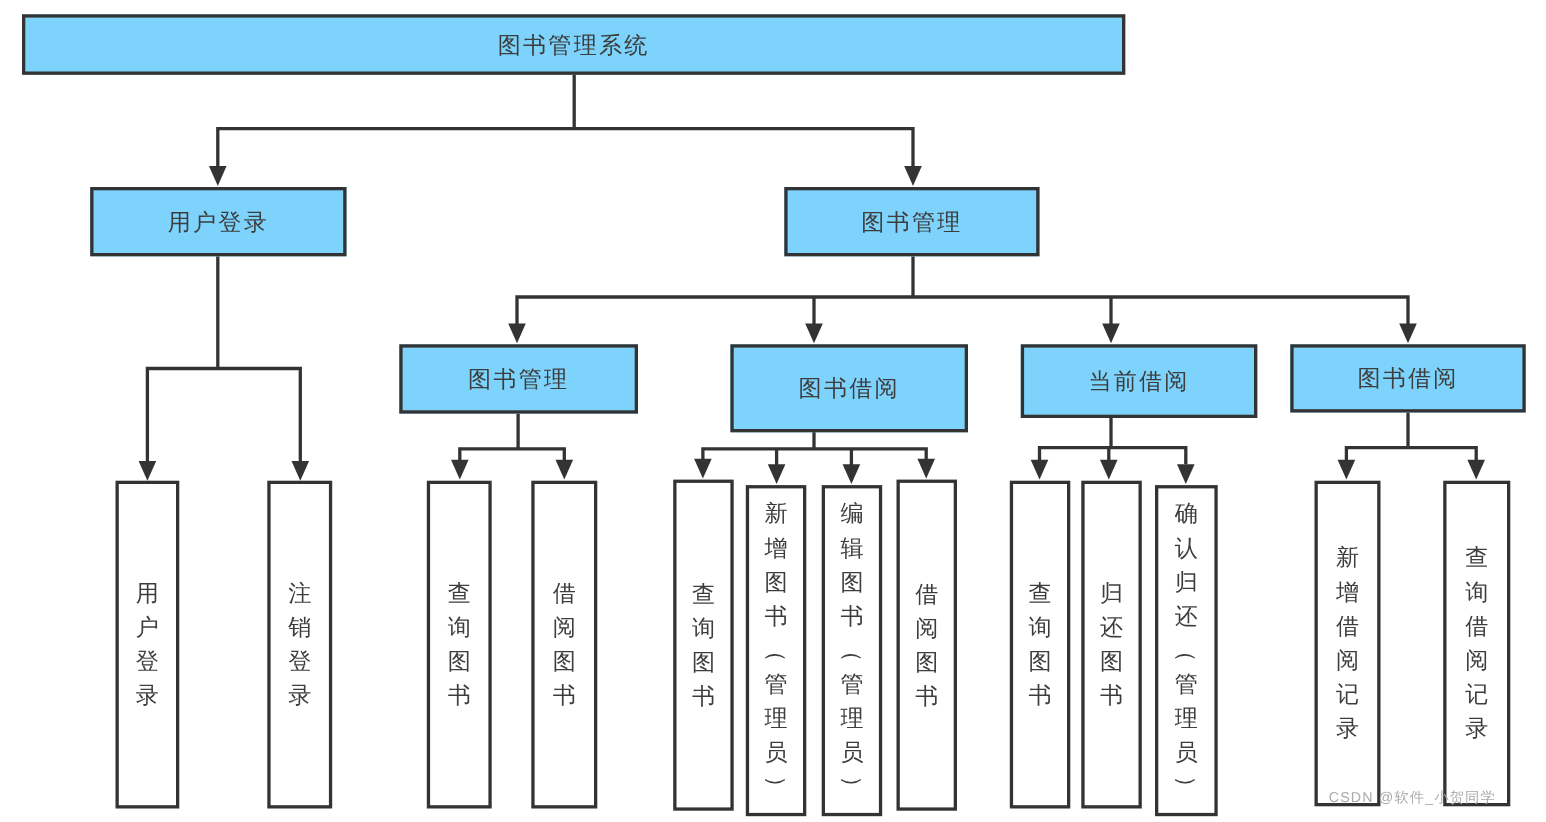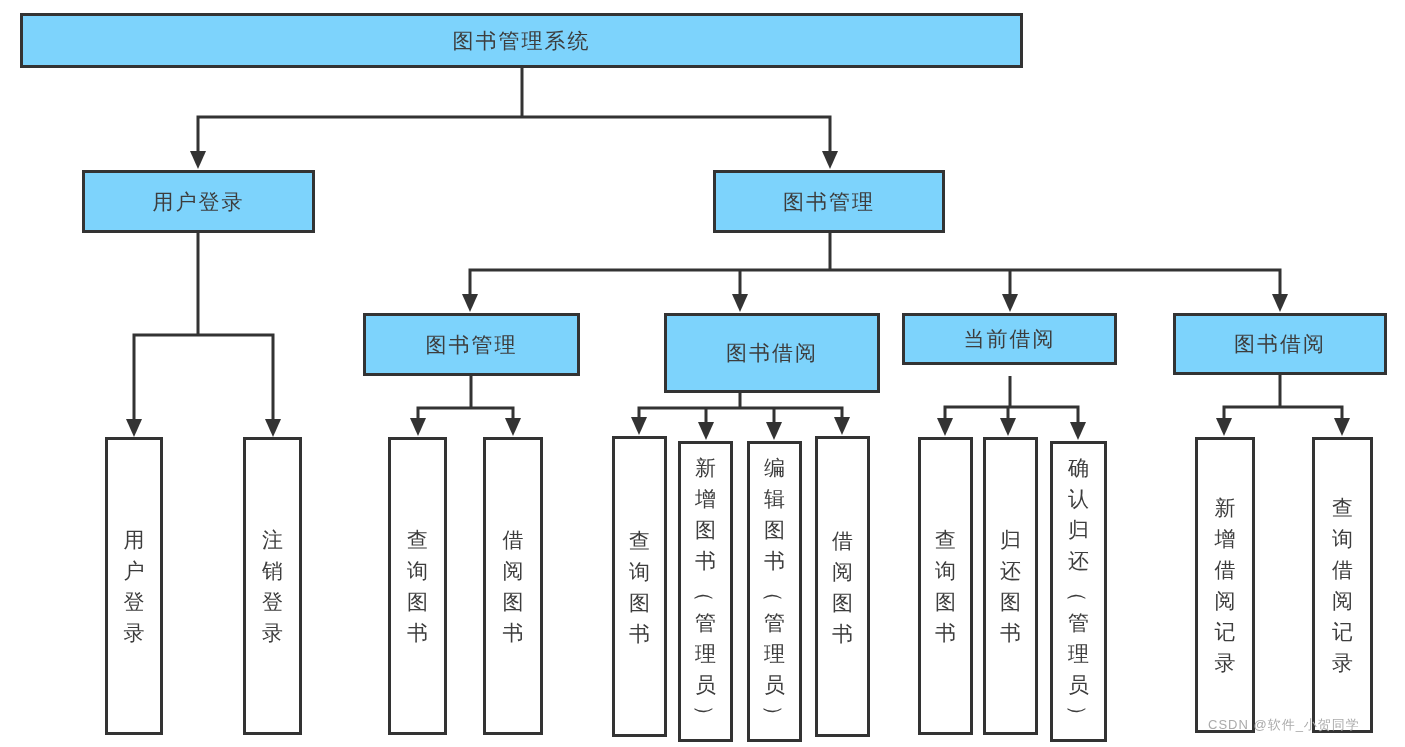--- a/index.html
+++ b/index.html
@@ -102,21 +102,21 @@
     </g>
   </svg>
 
   <div class="node" style="left:20px;top:13px;width:1003px;height:55px">图书管理系统</div>
 
   <div class="node" style="left:82px;top:170px;width:233px;height:63px">用户登录</div>
   <div class="node" style="left:713px;top:170px;width:232px;height:63px">图书管理</div>
 
   <div class="node" style="left:363px;top:313px;width:217px;height:63px">图书管理</div>
   <div class="node" style="left:664px;top:313px;width:216px;height:80px">图书借阅</div>
-  <div class="node" style="left:902px;top:313px;width:215px;height:52px">当前借阅</div>
+  <div class="node" style="left:928px;top:313px;width:215px;height:67px">当前借阅</div>
   <div class="node" style="left:1173px;top:313px;width:214px;height:62px">图书借阅</div>
 
   <div class="leaf vtext" style="left:105px;top:437px;width:58px;height:298px">
       <span class="vchar">用</span>
       <span class="vchar">户</span>
       <span class="vchar">登</span>
       <span class="vchar">录</span>
     </div>
   <div class="leaf vtext" style="left:243px;top:437px;width:59px;height:298px">
       <span class="vchar">注</span>

